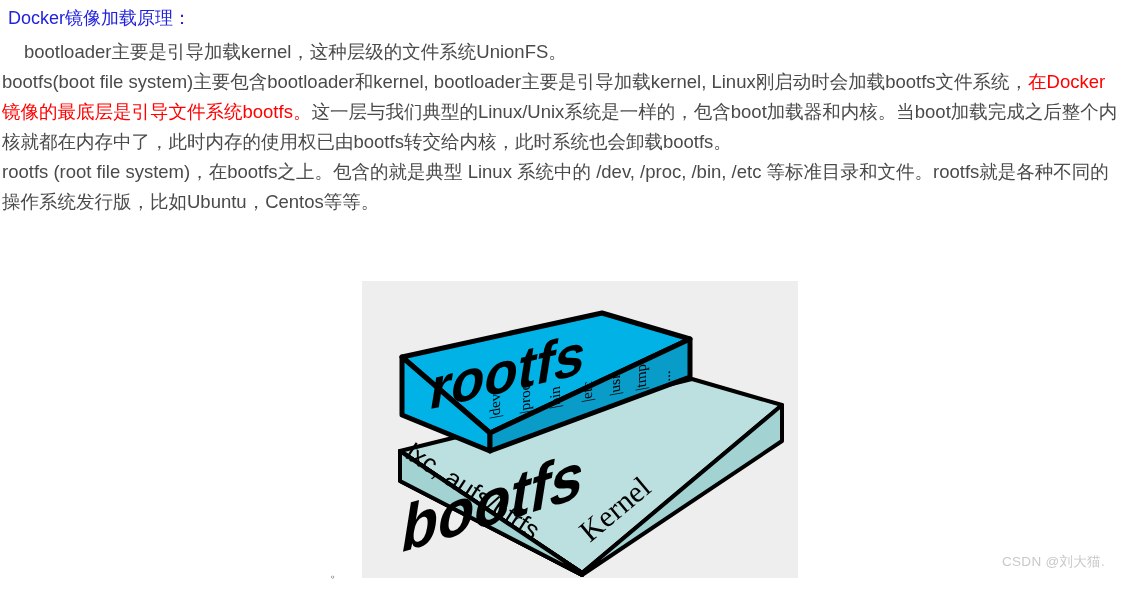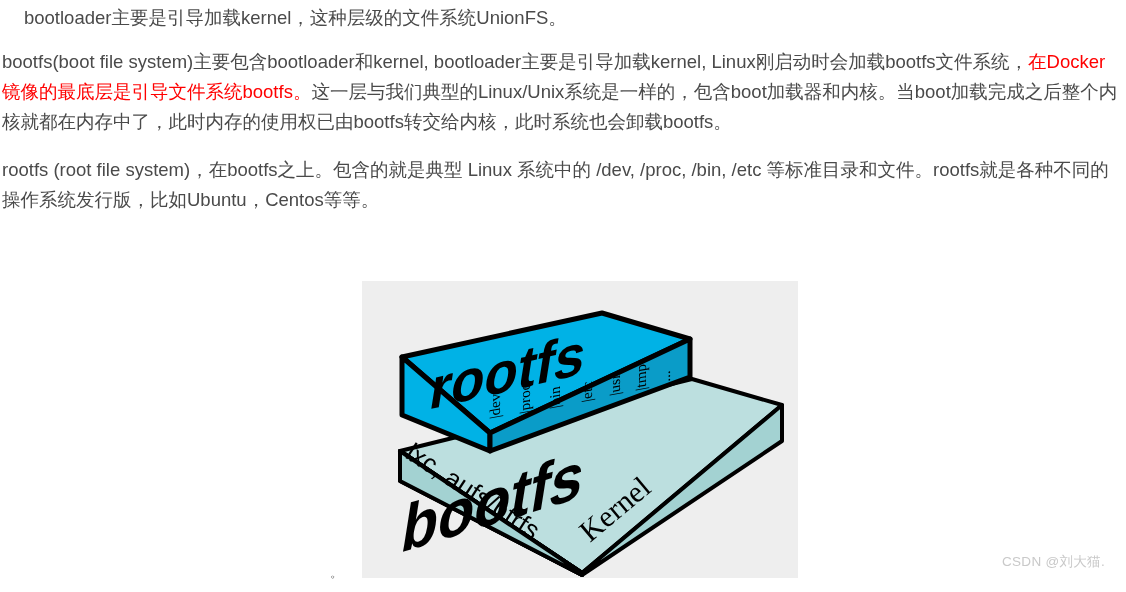--- a/index.html
+++ b/index.html
@@ -37,22 +37,22 @@
     color: #4a4a4a;
     padding: 0 4px 0 2px;
     letter-spacing: 0;
   }
 
   .para.indent {
     text-indent: 22px;
   }
 
   .p1 { margin-top: 3px; }
-  .p2 { margin-top: 14px; }
-  .p3 { margin-top: 18px; }
+  .p2 { }
+  .p3 { }
 
   .hl-red {
     color: #ff0000;
   }
 
   .figure-wrap {
     position: absolute;
     left: 362px;
     top: 281px;
     width: 436px;
@@ -81,20 +81,21 @@
     color: #c9c9c9;
     letter-spacing: 0.3px;
     white-space: nowrap;
   }
 </style>
 </head>
 <body>
 
 <div class="article">
 
+  <div class="heading">Docker镜像加载原理：</div>
 
   <div class="para indent p1">bootloader主要是引导加载kernel，这种层级的文件系统UnionFS。</div>
 
   <div class="para p2">
     <span>bootfs(boot file system)主要包含bootloader和kernel, bootloader主要是引导加载kernel, Linux刚启动时会加载bootfs文件系统，</span><span class="hl-red">在Docker镜像的最底层是引导文件系统bootfs。</span><span>这一层与我们典型的Linux/Unix系统是一样的，包含boot加载器和内核。当boot加载完成之后整个内核就都在内存中了，此时内存的使用权已由bootfs转交给内核，此时系统也会卸载bootfs。</span>
   </div>
 
   <div class="para p3">rootfs (root file system)，在bootfs之上。包含的就是典型 Linux 系统中的 /dev, /proc, /bin, /etc 等标准目录和文件。rootfs就是各种不同的操作系统发行版，比如Ubuntu，Centos等等。</div>
 
 </div>

